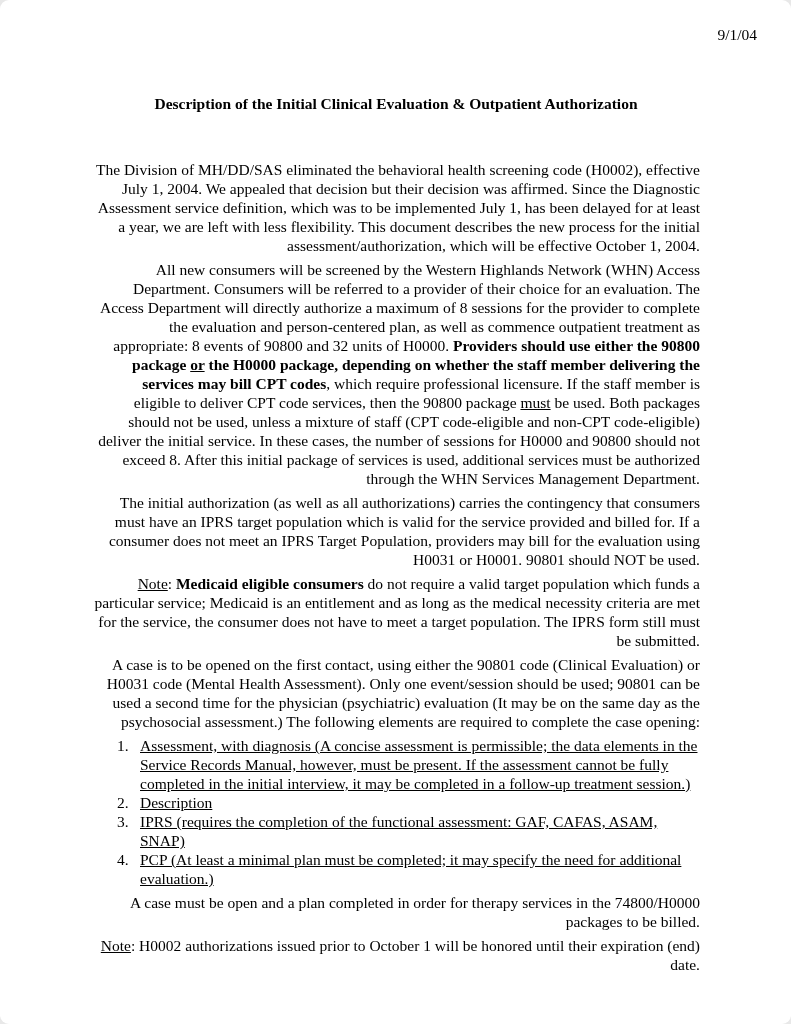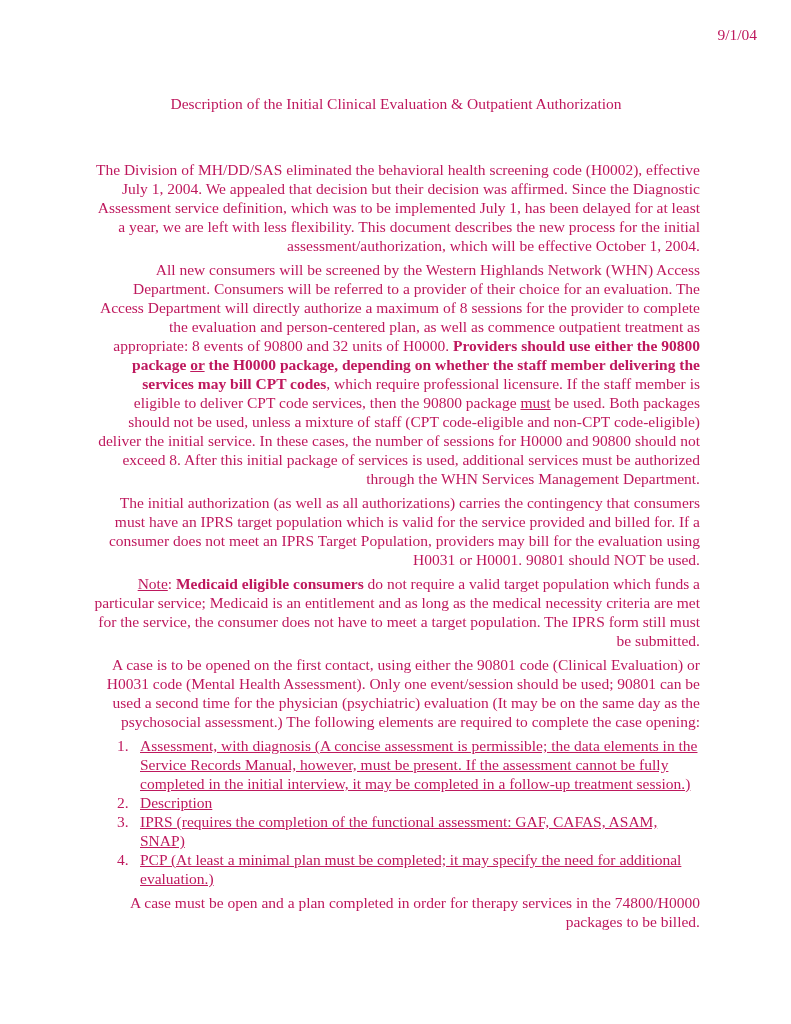--- a/index.html
+++ b/index.html
@@ -2,44 +2,45 @@
 <html><head>
 <meta charset="utf-8">
 <style>
   html, body { margin: 0; padding: 0; background: #e8e8e8; }
   .page {
     position: relative;
     width: 791px;
     height: 1024px;
     margin: 0 auto;
     background: #ffffff;
-    color: #be185d;
+    color: #000000;
     font-family: "Liberation Serif", "DejaVu Serif", serif;
     font-size: 15.5px;
     line-height: 19px;
     overflow: hidden;
     box-sizing: border-box;
+    border-radius: 9px;
   }
   .date {
     position: absolute;
     top: 25px;
     right: 34px;
     white-space: nowrap;
   }
   .content {
     position: absolute;
     top: 0;
     left: 92px;
     width: 608px;
     padding-top: 94px;
   }
   .title {
     font-size: 15.5px;
     line-height: 19px;
-    font-weight: normal;
+    font-weight: bold;
     text-align: center;
     margin: 0 0 47px 0;
   }
   .para {
     margin: 0 0 5px 0;
     text-align: right;
   }
   ol.numbered {
     margin: 0 0 5px 0;
     padding: 0 0 0 48px;
@@ -72,15 +73,16 @@
         <p class="para"><span>The initial authorization (as well as all authorizations) carries the contingency that consumers must have an IPRS target population which is valid for the service provided and billed for. If a consumer does not meet an IPRS Target Population, providers may bill for the evaluation using H0031 or H0001. 90801 should NOT be used.</span></p>
         <p class="para"><span class="u">Note</span><span>: </span><span class="b">Medicaid eligible consumers</span><span> do not require a valid target population which funds a particular service; Medicaid is an entitlement and as long as the medical necessity criteria are met for the service, the consumer does not have to meet a target population. The IPRS form still must be submitted.</span></p>
         <p class="para"><span>A case is to be opened on the first contact, using either the 90801 code (Clinical Evaluation) or H0031 code (Mental Health Assessment). Only one event/session should be used; 90801 can be used a second time for the physician (psychiatric) evaluation (It may be on the same day as the psychosocial assessment.) The following elements are required to complete the case opening:</span></p>
         <ol class="numbered">
           <li><span>Assessment, with diagnosis (A concise assessment is permissible; the data elements in the Service Records Manual, however, must be present. If the assessment cannot be fully completed in the initial interview, it may be completed in a follow-up treatment session.)</span></li>
           <li><span>Description</span></li>
           <li><span>IPRS (requires the completion of the functional assessment: GAF, CAFAS, ASAM, SNAP)</span></li>
           <li><span>PCP (At least a minimal plan must be completed; it may specify the need for additional evaluation.)</span></li>
         </ol>
         <p class="para"><span>A case must be open and a plan completed in order for therapy services in the 74800/H0000 packages to be billed.</span></p>
+        <p class="para"><span class="u">Note</span><span>: H0002 authorizations issued prior to October 1 will be honored until their expiration (end) date.</span></p>
       </div>
   </div>
 </div>
 
 </body></html>

